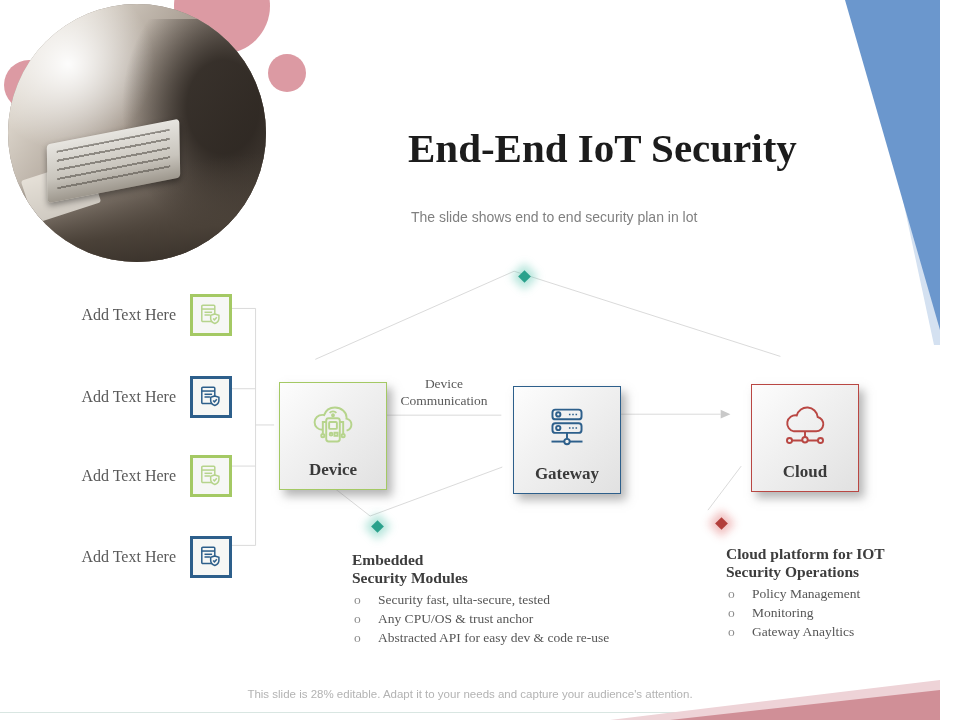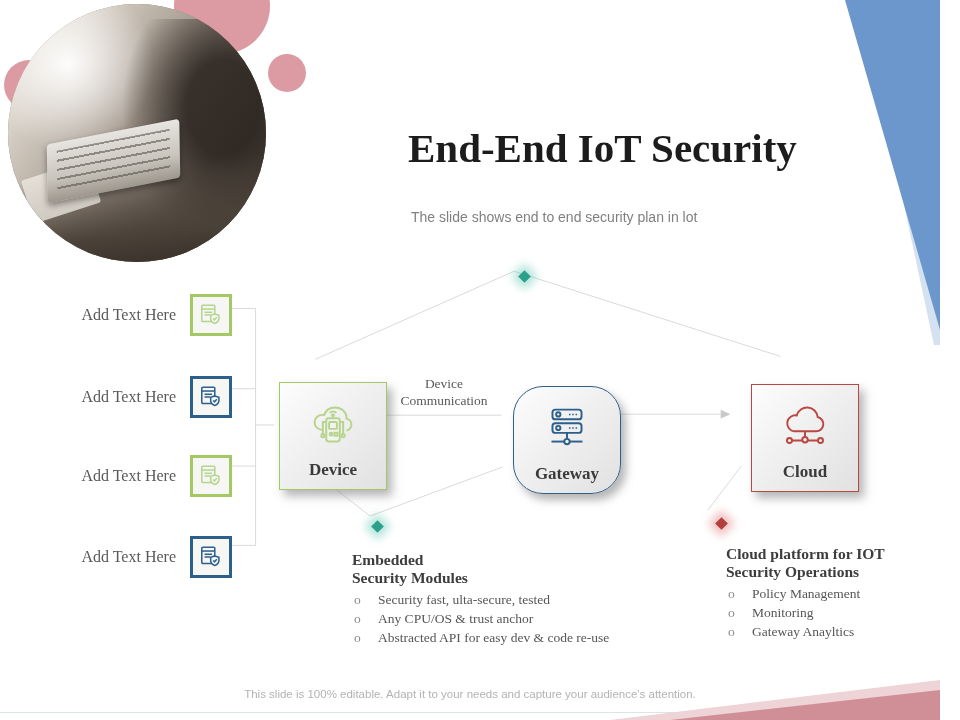--- a/index.html
+++ b/index.html
@@ -46,21 +46,21 @@
 
   
   .node{position:absolute;width:106px;height:106px;border:1px solid;z-index:2;
         background:linear-gradient(135deg,#fdfdfd 0%,#f0f0f0 45%,#e1e1e1 100%);
         box-shadow:5px 6px 9px rgba(110,110,110,.5);
         display:flex;flex-direction:column;align-items:center;justify-content:flex-start;margin-top:16px;}
   .node .glyph{margin-top:10px;}
   .node-label{position:absolute;bottom:9px;width:100%;text-align:center;
               font-size:17px;font-weight:bold;color:#3a3a3a;}
   .n-device{left:279px;top:366px;border-color:var(--green,#a4c964);}
-  .n-gateway{left:513px;top:370px;border-color:var(--blue,#2d5f8b);border-radius:30px;}
+  .n-gateway{left:513px;top:370px;border-color:var(--blue,#2d5f8b);}
   .n-cloud{left:751px;top:368px;border-color:var(--red,#b94743);}
 
   .conn-label{left:380px;top:375px;width:128px;text-align:center;font-size:13.5px;
               line-height:17px;color:var(--text_body,#595959);}
 
   
   .diamond{position:absolute;width:9px;height:9px;transform:rotate(45deg);z-index:3;}
   .d-teal{background:var(--teal,#2ba18c);box-shadow:0 0 8px 5px rgba(70,190,165,.4);}
   .d-red{background:var(--red_diamond,#b23f3b);box-shadow:0 0 8px 5px rgba(225,115,115,.45);}
 
@@ -258,16 +258,16 @@
         <span class="bullet-glyph">o</span>
         <span>Monitoring</span>
       </div>
       <div class="bullet-row">
         <span class="bullet-glyph">o</span>
         <span>Gateway Anayltics</span>
       </div>
     </div>
   </div>
 
-  <div class="abs footer">This slide is 100% editable. Adapt it to your needs and capture your audience's attention.</div>
+  <div class="abs footer">This slide is 28% editable. Adapt it to your needs and capture your audience's attention.</div>
   <div class="abs bottom-line"></div>
 
 </div>
 
 </body></html>

